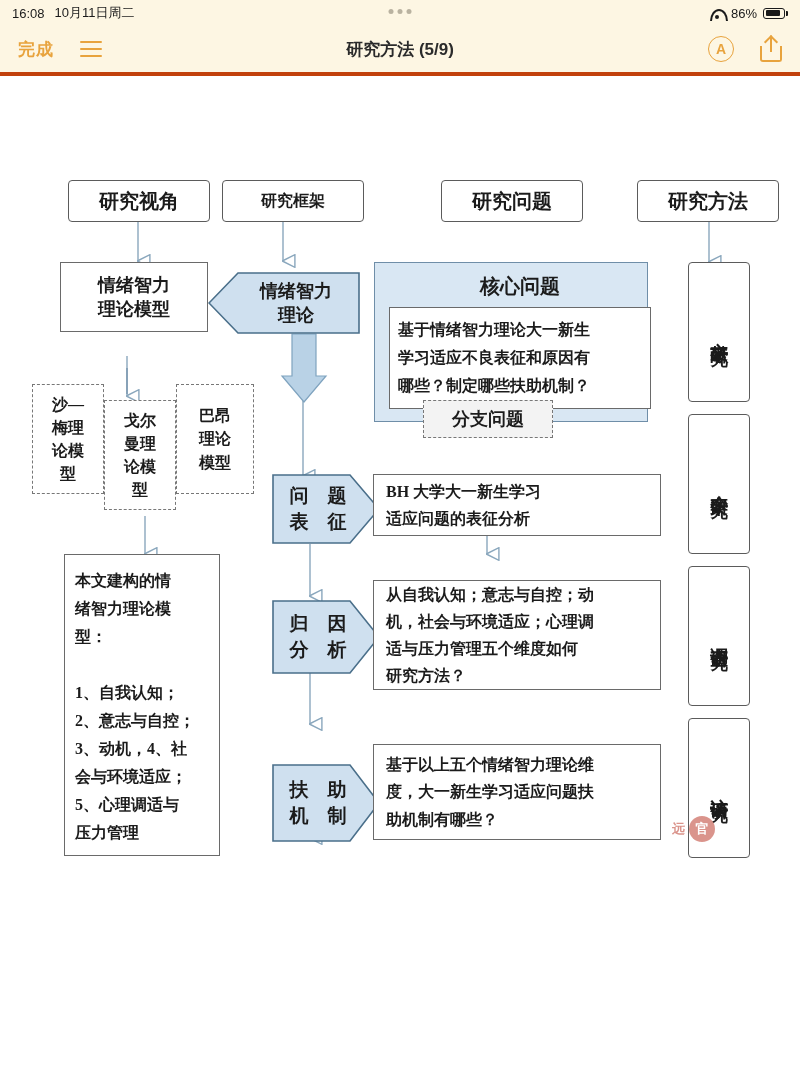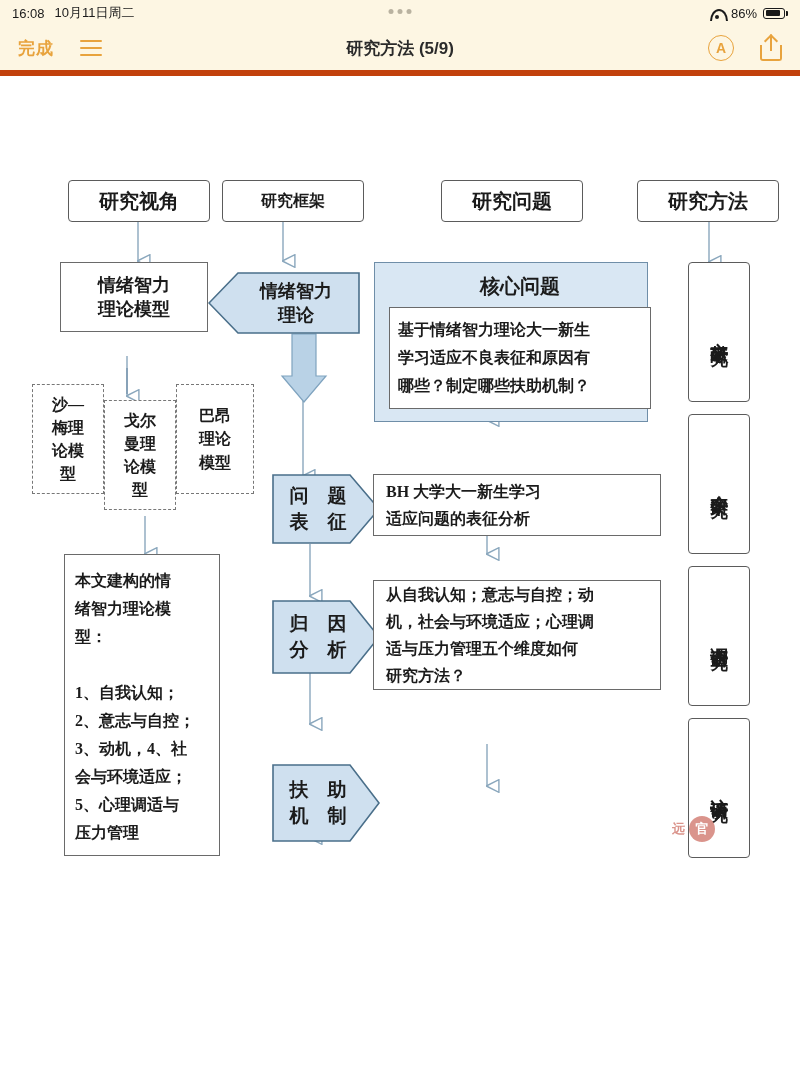--- a/index.html
+++ b/index.html
@@ -52,21 +52,21 @@
   .grabber i { width:5px; height:5px; border-radius:50%; background:#b9b2a0; display:block; }
 
   
   .navbar {
     height: 50px;
     background: #fdf6e3;
     display: flex;
     align-items: center;
     padding: 0 18px;
     position: relative;
-    border-bottom: 6px solid #c2410c;
+    border-bottom: 4px solid #c2410c;
   }
   .nav-done {
     color: #e8a33d; font-size: 17px; font-weight: 600; letter-spacing: 1px;
     cursor: pointer;
   }
   .nav-list-icon {
     margin-left: 26px; width: 22px; height: 16px; display:flex; flex-direction:column;
     justify-content: space-between; cursor: pointer;
   }
   .nav-list-icon span { display:block; height:2px; background:#e8a33d; border-radius:1px; }
@@ -300,31 +300,36 @@
   </div>
 
   <div class="box-blue-lite" style="position:absolute;left:374px;top:186px;width:274px;height:160px;">
     <div class="node" style="position:absolute;left:0;top:6px;width:290px;height:34px;font-size:20px;">核心问题</div>
     <div class="node box-sq" style="position:absolute;left:14px;top:44px;width:262px;height:102px;font-size:16px;
          line-height:1.75;text-align:left;justify-content:flex-start;align-items:center;padding:6px 8px;">基于情绪智力理论大一新生
 学习适应不良表征和原因有
 哪些？制定哪些扶助机制？</div>
   </div>
 
+  <div class="node box-dash" style="left:423px;top:324px;width:130px;height:38px;font-size:18px;background:#f3f3f3;">分支问题</div>
 
   <div class="node box-sq" style="left:373px;top:398px;width:288px;height:62px;font-size:16px;line-height:1.7;
        text-align:left;justify-content:flex-start;padding:6px 12px;">BH 大学大一新生学习
 适应问题的表征分析</div>
 
   <div class="node box-sq" style="left:373px;top:504px;width:288px;height:110px;font-size:16px;line-height:1.7;
        text-align:left;justify-content:flex-start;padding:8px 12px;">从自我认知；意志与自控；动
 机，社会与环境适应；心理调
 适与压力管理五个维度如何
 研究方法？</div>
 
+  <div class="node box-sq" style="left:373px;top:668px;width:288px;height:96px;font-size:16px;line-height:1.7;
+       text-align:left;justify-content:flex-start;padding:8px 12px;">基于以上五个情绪智力理论维
+度，大一新生学习适应问题扶
+助机制有哪些？</div>
 
   <div class="node box-plain vlabel" style="left:688px;top:186px;width:62px;height:140px;font-size:18px;">文献研究</div>
   <div class="node box-plain vlabel" style="left:688px;top:338px;width:62px;height:140px;font-size:18px;">个案研究</div>
   <div class="node box-plain vlabel" style="left:688px;top:490px;width:62px;height:140px;font-size:18px;">调查研究</div>
   <div class="node box-plain vlabel" style="left:688px;top:642px;width:62px;height:140px;font-size:18px;">访谈研究</div>
 
   <div class="watermark" style="left:672px;top:740px;">
     <span>远</span>
     <span class="wm-circle">官</span>
   </div>

